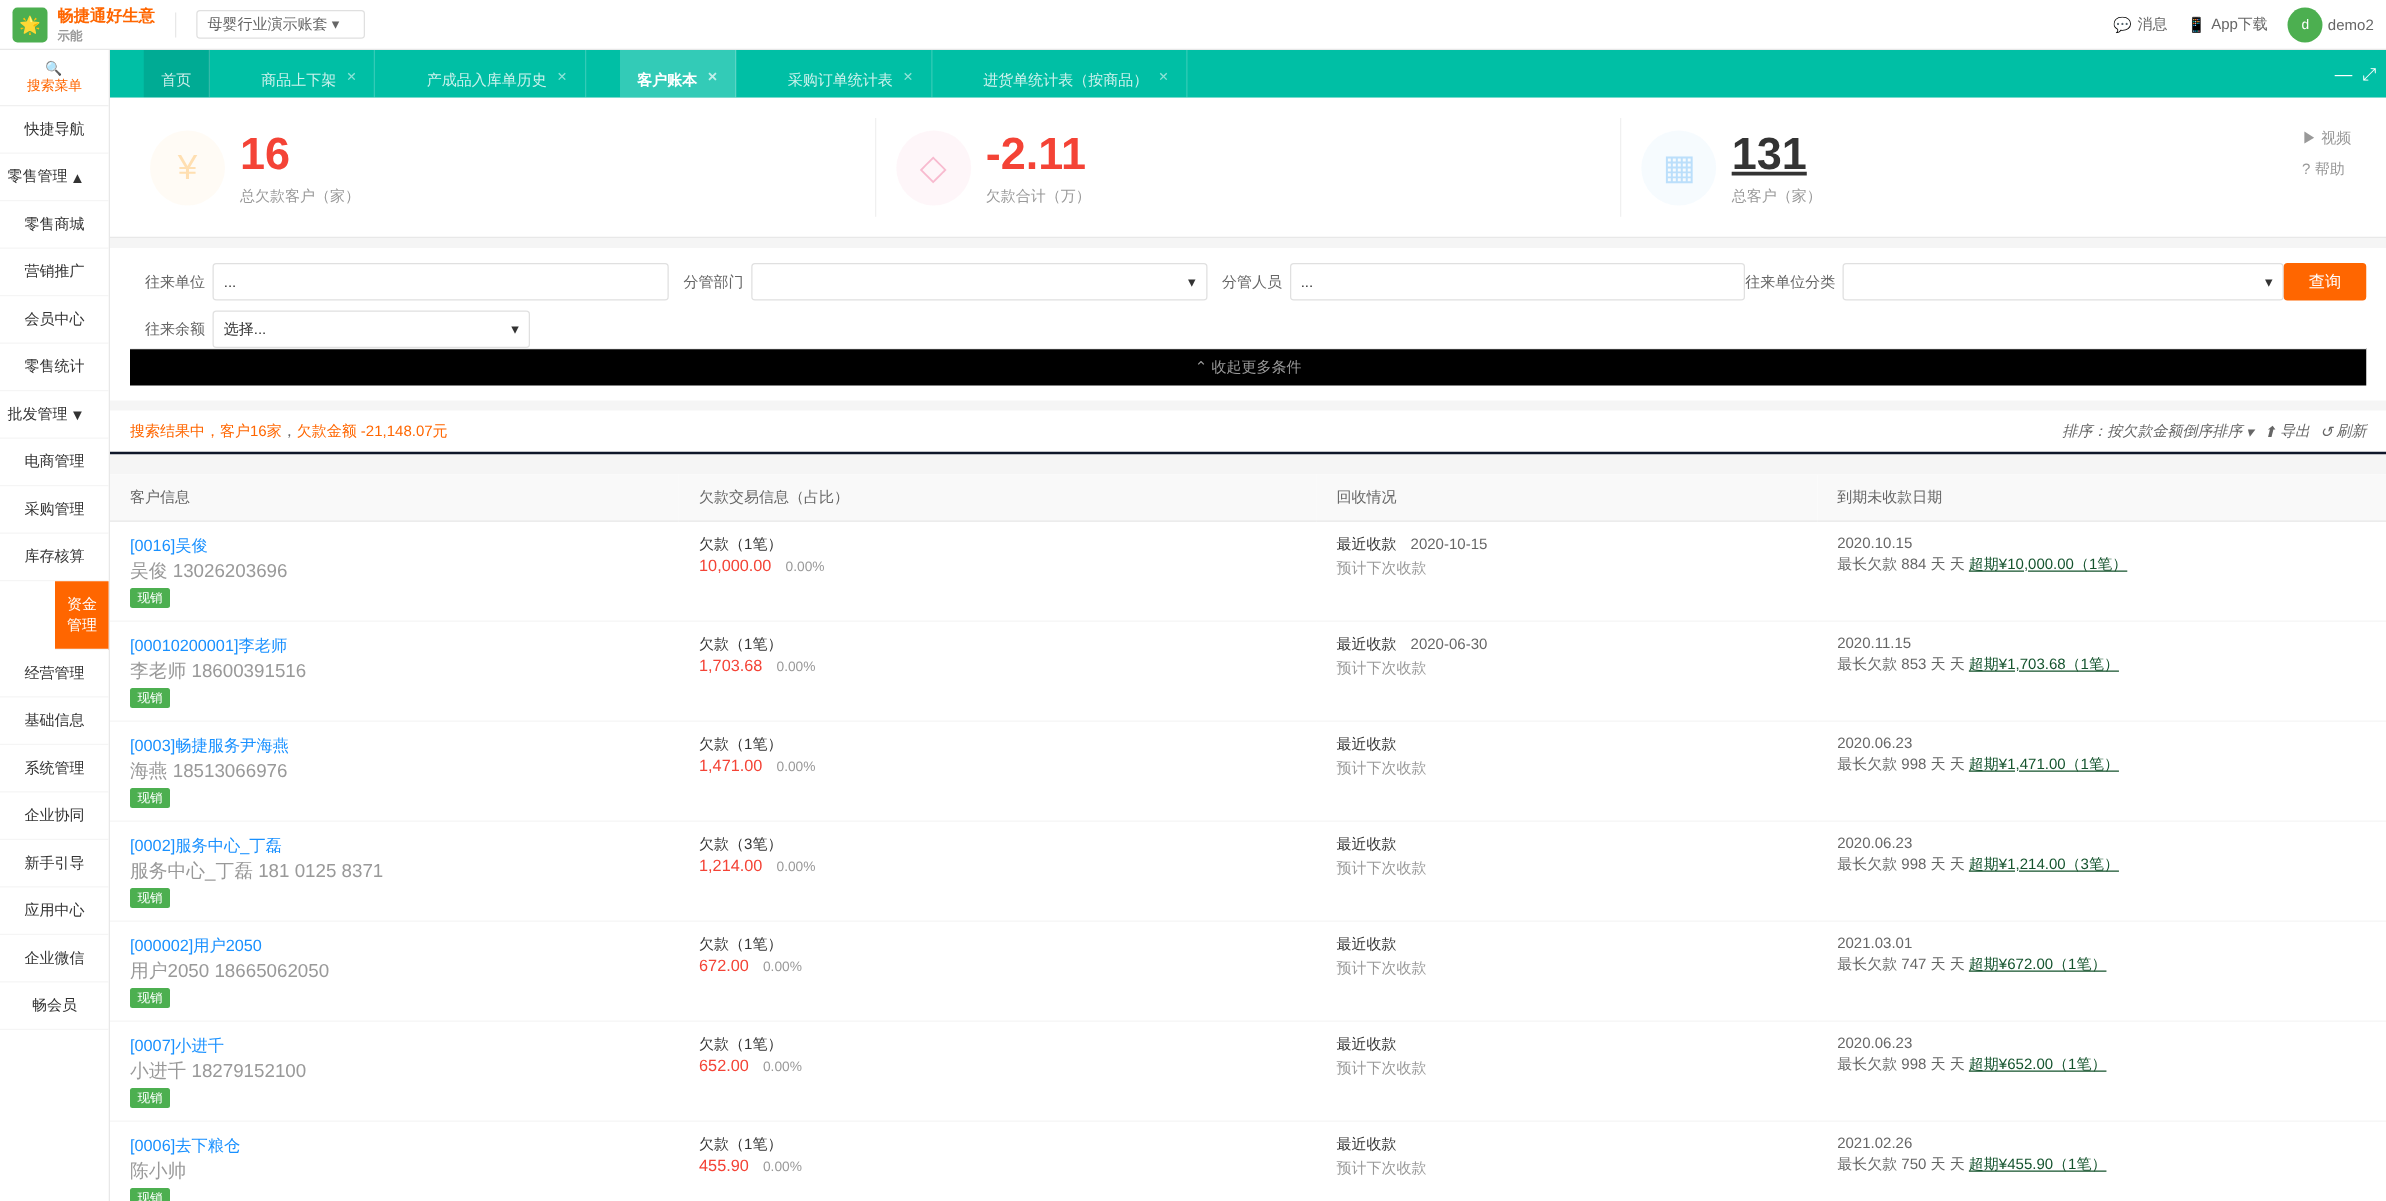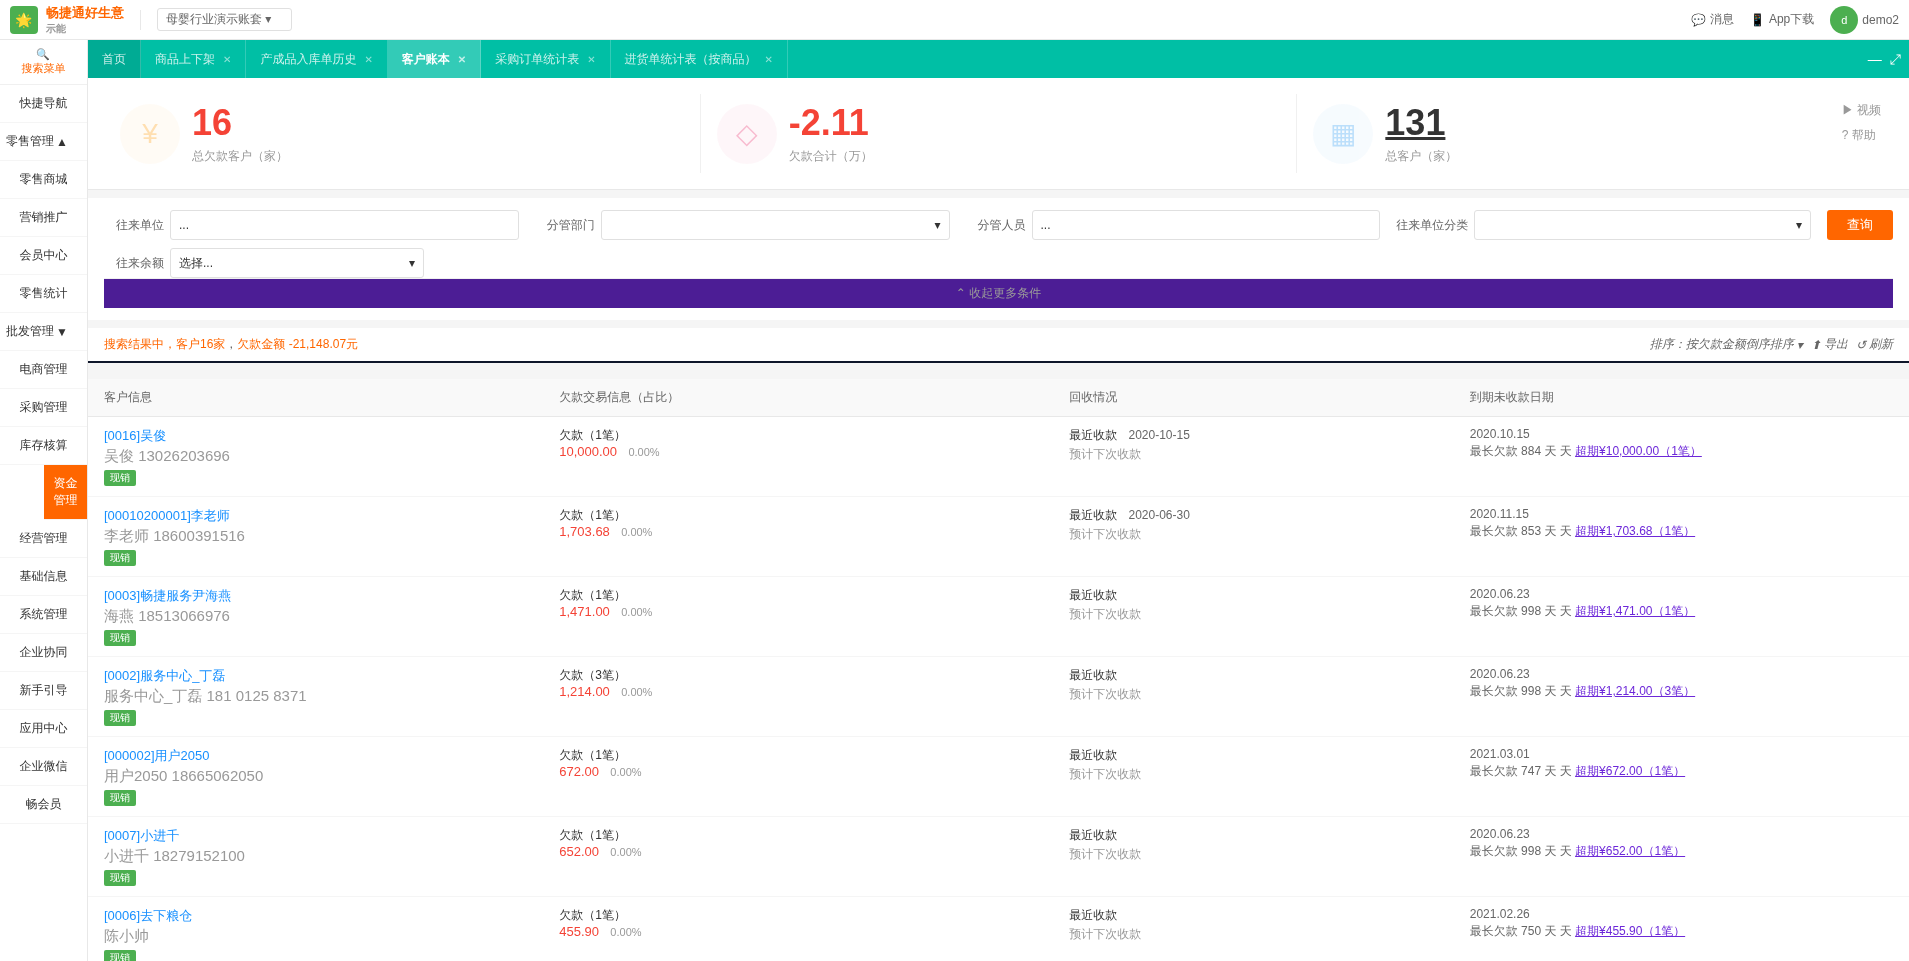--- a/index.html
+++ b/index.html
@@ -19,21 +19,21 @@
     
     
     .sidebar { width: 88px; background: #fff; border-right: 1px solid #e8e8e8; display: flex; flex-direction: column; overflow-y: auto; }
     .sidebar-search { padding: 8px 6px; font-size: 11px; color: #ff6600; text-align: center; cursor: pointer; border-bottom: 1px solid #f0f0f0; }
     .sidebar-item { padding: 10px 6px; text-align: center; font-size: 12px; color: #333; cursor: pointer; border-bottom: 1px solid #f5f5f5; }
     .sidebar-item.active { background: #ff6600; color: white; margin-left: 44px; }
     .sidebar-item.has-arrow { display: flex; align-items: center; justify-content: flex-start; gap: 2px; }
     
     
     .tab-bar { background: #00bfa5; display: flex; align-items: center; padding: 0; min-height: 38px; overflow-x: auto; }
-    .tab { padding: 4px 14px; height: 38px; display: flex; align-items: center; gap: 6px; color: rgba(255,255,255,0.8); cursor: pointer; font-size: 12px; white-space: nowrap; border-right: 1px solid rgba(255,255,255,0.2); }
+    .tab { padding: 16px 14px; height: 38px; display: flex; align-items: flex-start; gap: 6px; color: rgba(255,255,255,0.8); cursor: pointer; font-size: 12px; white-space: nowrap; border-right: 1px solid rgba(255,255,255,0.2); margin-left: 27px; }
     .tab.active { background: rgba(255,255,255,0.2); color: white; font-weight: bold; }
     .tab.home { background: rgba(0,0,0,0.1); }
     .tab-close { font-size: 10px; opacity: 0.7; margin-left: 2px; }
     .tab-bar-end { margin-left: auto; display: flex; align-items: center; padding: 0 8px; gap: 8px; }
     .tab-bar-end span { color: white; cursor: pointer; font-size: 14px; }
     
     
     .stats-row { display: flex; background: #fff; margin-bottom: 8px; padding: 16px; gap: 0; border-bottom: 1px solid #e8e8e8; }
     .stat-card { flex: 1; display: flex; align-items: center; gap: 12px; padding: 8px 16px; border-right: 1px solid #f0f0f0; position: relative; }
     .stat-card:last-child { border-right: none; }
@@ -42,46 +42,46 @@
     .stat-icon.pink { background: #fce4ec; color: #e91e63; }
     .stat-icon.blue { background: #e3f2fd; color: #2196f3; }
     .stat-value { font-size: 36px; font-weight: bold; }
     .stat-value.red { color: #f44336; }
     .stat-value.dark { color: #333; font-weight: 900; text-decoration: underline; }
     .stat-label { font-size: 12px; color: #999; margin-top: 4px; }
     .stat-card-actions { position: absolute; top: 8px; right: 12px; display: flex; gap: 8px; font-size: 12px; color: #999; flex-direction: column; }
     
     
     .filter-area { background: #fff; padding: 12px 16px; margin-bottom: 8px; }
-    .filter-row { display: flex; align-items: flex-start; gap: 16px; margin-bottom: 8px; }
+    .filter-row { display: flex; align-items: flex-start; gap: 0; margin-bottom: 8px; }
     .filter-item { display: flex; align-items: center; gap: 6px; flex: 1; }
     .filter-label { font-size: 12px; color: #666; white-space: nowrap; min-width: 60px; text-align: right; }
     .filter-input { flex: 1; height: 30px; border: 1px solid #e0e0e0; border-radius: 3px; padding: 0 8px; font-size: 12px; background: #fff; display: flex; align-items: center; justify-content: space-between; cursor: pointer; }
     .filter-select { flex: 1; height: 30px; border: 1px solid #e0e0e0; border-radius: 3px; padding: 0 8px; font-size: 12px; background: #fff; display: flex; align-items: center; justify-content: space-between; cursor: pointer; }
     .btn-query { background: #ff6600; color: white; border: none; padding: 6px 20px; border-radius: 3px; cursor: pointer; font-size: 13px; }
-    .collapse-bar { text-align: center; padding: 6px; color: #999; font-size: 12px; cursor: pointer; background: #4c1d95; border-top: 1px solid #f0f0f0; }
+    .collapse-bar { text-align: center; padding: 6px; color: #999; font-size: 12px; cursor: pointer; background: #000000; border-top: 1px solid #f0f0f0; }
     
     
     .results-bar { background: #fff; padding: 8px 16px; display: flex; justify-content: space-between; align-items: center; border-bottom: 2px solid #0f172a; margin-bottom: 16px; }
     .results-text { font-size: 12px; color: #666; }
     .results-text span { color: #ff6600; }
     .results-actions { display: flex; gap: 8px; font-size: 12px; color: #666; font-style: italic; }
     .results-actions span { cursor: pointer; display: flex; align-items: center; gap: 3px; }
     .sort-text { color: #666; }
     
     
     .data-table { background: #fff; width: 100%; border-collapse: collapse; }
     .data-table th { background: #f9f9f9; padding: 10px 16px; text-align: left; font-size: 12px; color: #666; border-bottom: 1px solid #e8e8e8; font-weight: normal; }
     .data-table td { padding: 10px 16px; border-bottom: 1px solid #f5f5f5; font-size: 12px; vertical-align: top; }
     .customer-name { color: #1890ff; cursor: pointer; font-size: 13px; }
     .customer-phone { color: #999; font-size: 15px; margin-top: 2px; }
     .tag-xian { display: inline-block; background: #4caf50; color: white; font-size: 10px; padding: 1px 6px; border-radius: 2px; margin-top: 4px; }
     .amount-red { color: #f44336; font-size: 13px; }
     .percent { color: #999; font-size: 11px; margin-left: 8px; }
-    .overdue-link { color: #6d28d9; cursor: pointer; text-decoration: underline; }
+    .overdue-link { color: #14532d; cursor: pointer; text-decoration: underline; }
     .date-text { color: #666; }
     .overdue-days { color: #666; }
     .col-customer { width: 25%; }
     .col-debt { width: 28%; }
     .col-return { width: 22%; }
     .col-date { width: 25%; }
     
     
     ::-webkit-scrollbar { width: 6px; height: 6px; }
     ::-webkit-scrollbar-thumb { background: #ccc; border-radius: 3px; }

